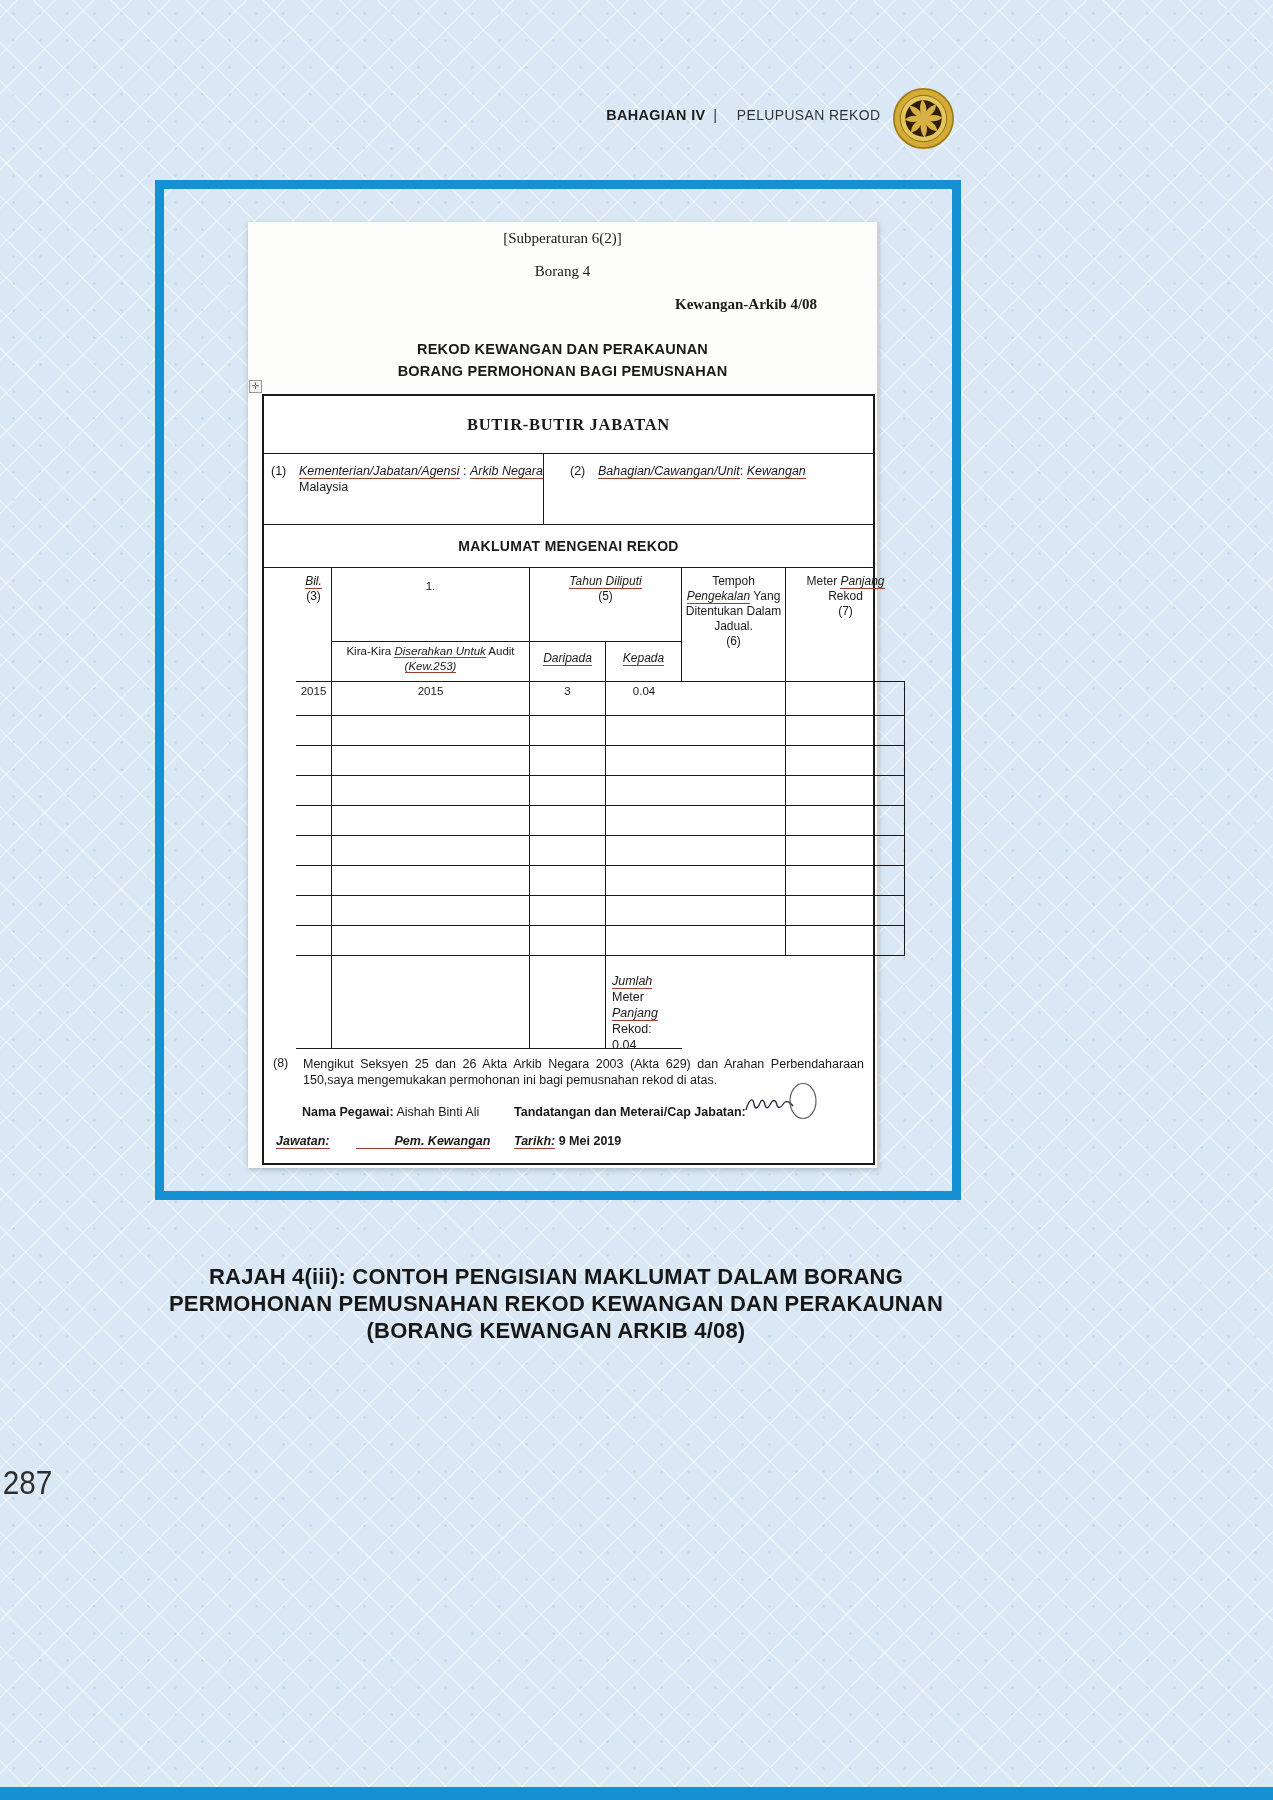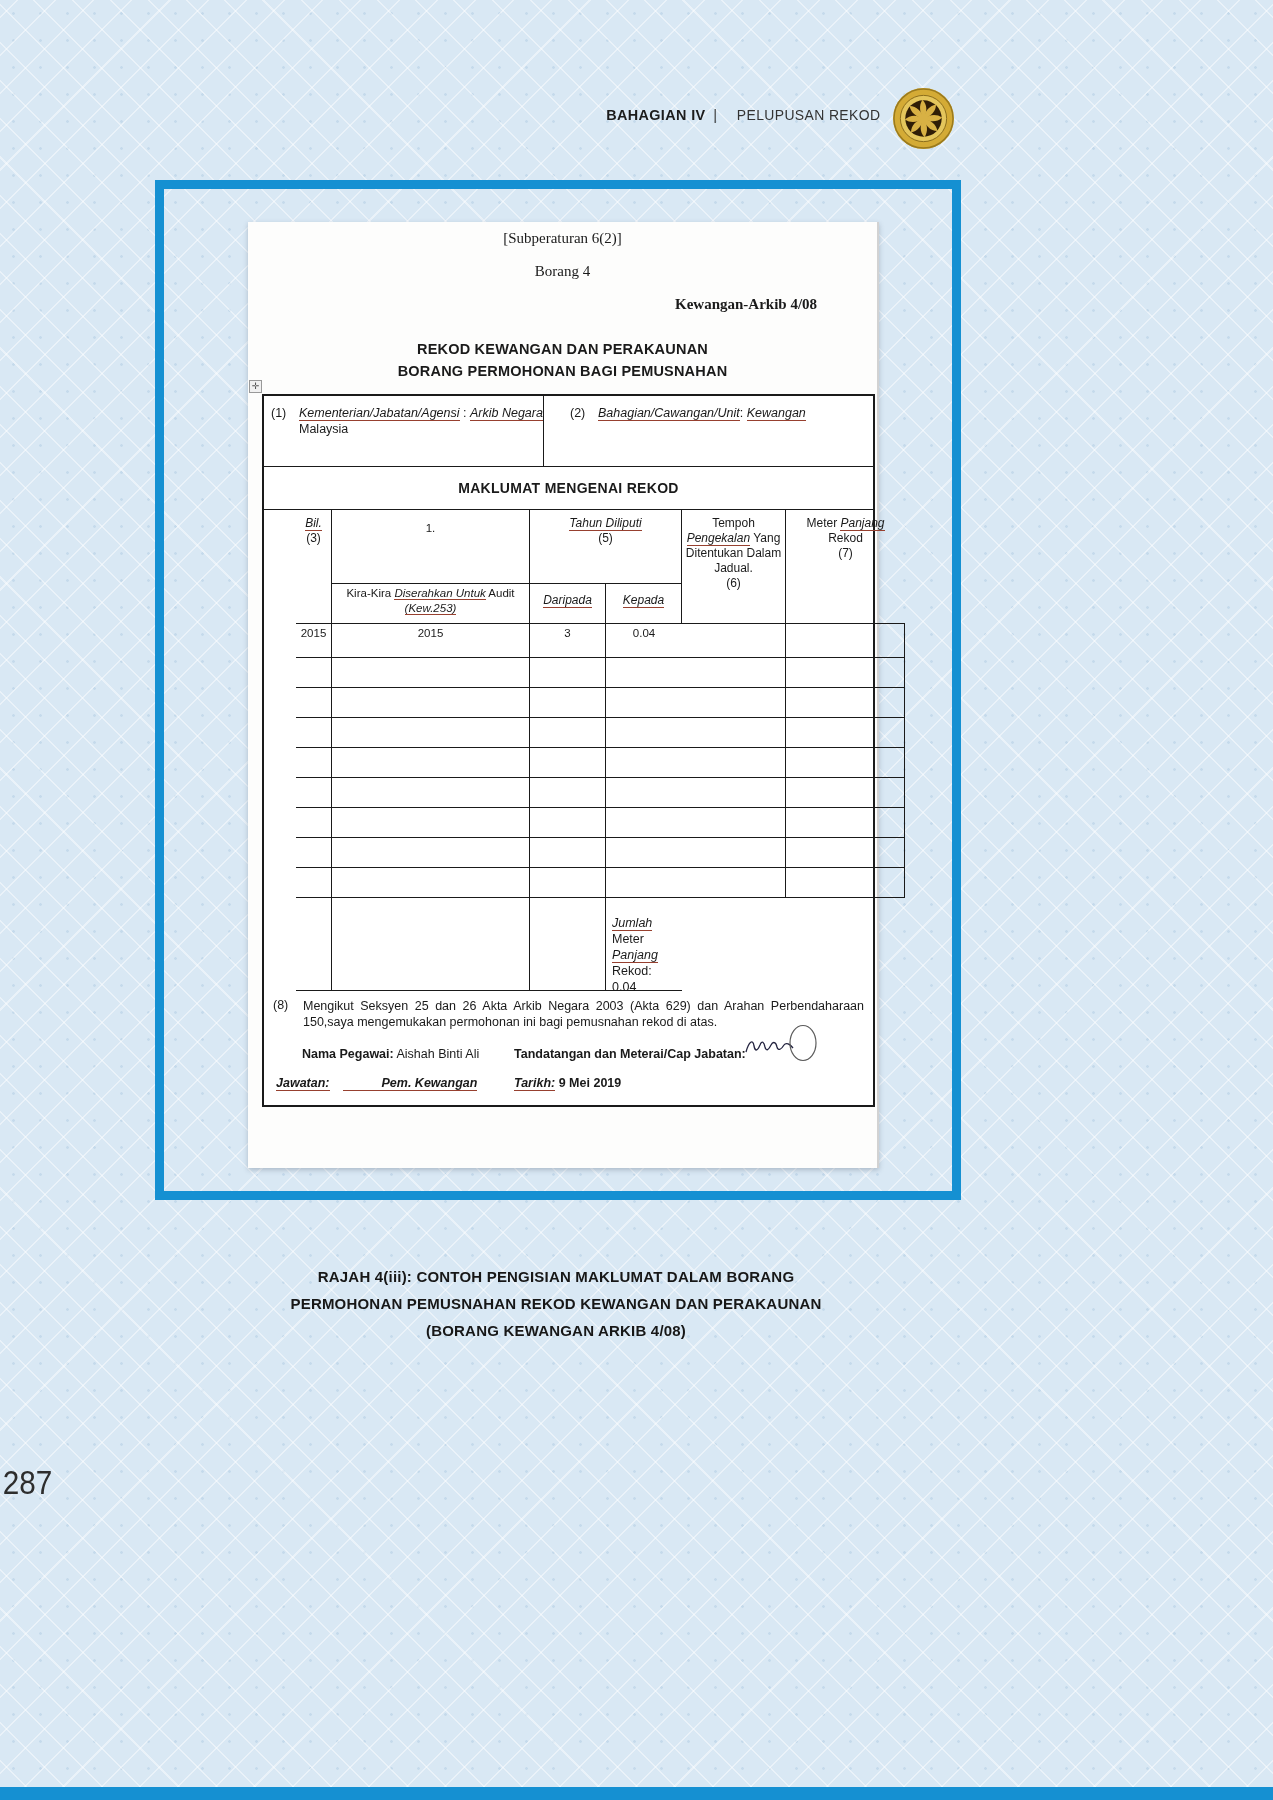--- a/index.html
+++ b/index.html
@@ -49,25 +49,25 @@
   .s8{display:flex;padding:7px 9px 0 9px;}
   .s8 .fno{width:30px;}
   .s8txt{flex:1;text-align:justify;line-height:16px;}
   .sg{position:absolute;white-space:nowrap;}
   .sig-nama{left:12px;top:56px;padding-left:26px;}
   .sig-ttd{left:250px;top:56px;}
   .sig-jaw{left:12px;top:85px;}
   .sig-tar{left:250px;top:85px;}
   .sig-svg{position:absolute;left:480px;top:44px;}
   .stamp{position:absolute;left:524px;top:32px;}
-  .jaw-val{margin-left:13px;padding-left:39px;}
+  .jaw-val{margin-left:26px;padding-left:39px;}
   .b{font-weight:700;}
   .u-red{border-bottom:1.2px solid #97402f;font-style:italic;}
   
-  .caption{position:absolute;top:1263px;left:0;width:1112px;text-align:center;font-weight:700;font-size:15px;line-height:27px;color:#171717;letter-spacing:.2px;}
+  .caption{position:absolute;top:1263px;left:0;width:1112px;text-align:center;font-weight:700;font-size:22px;line-height:27px;color:#171717;letter-spacing:.2px;}
   .pageno{position:absolute;top:1464px;left:0;width:1112px;text-align:left;font-size:33px;color:#2d2d2d;}
   .pageno span{display:inline-block;transform:scaleX(.9);}
   .bottom-bar{position:absolute;left:0;bottom:0;width:1273px;height:13px;background:#1590d2;}
 </style>
 </head>
 <body>
 
 <div class="page">
 
   <div class="hdr">
@@ -102,20 +102,21 @@
     <div class="f-borang">Borang 4</div>
     <div class="f-kod">Kewangan-Arkib 4/08</div>
     <div class="f-title">
       <span class="line">REKOD KEWANGAN DAN PERAKAUNAN</span>
       <span class="line">BORANG PERMOHONAN BAGI PEMUSNAHAN</span>
     </div>
     <div class="anchor">✛</div>
 
     <div class="otable">
 
+      <div class="t-butir">BUTIR-BUTIR JABATAN</div>
 
       <div class="t-fields">
         <div class="t-f1">
           <span class="fno">(1)</span>
           <span class="ftxt">
             <span class="line nowrap"><span class="u-red">Kementerian/Jabatan/Agensi</span><span> : </span><span class="u-red">Arkib Negara</span></span>
             <span class="line">Malaysia</span>
           </span>
         </div>
         <div class="t-f2">

